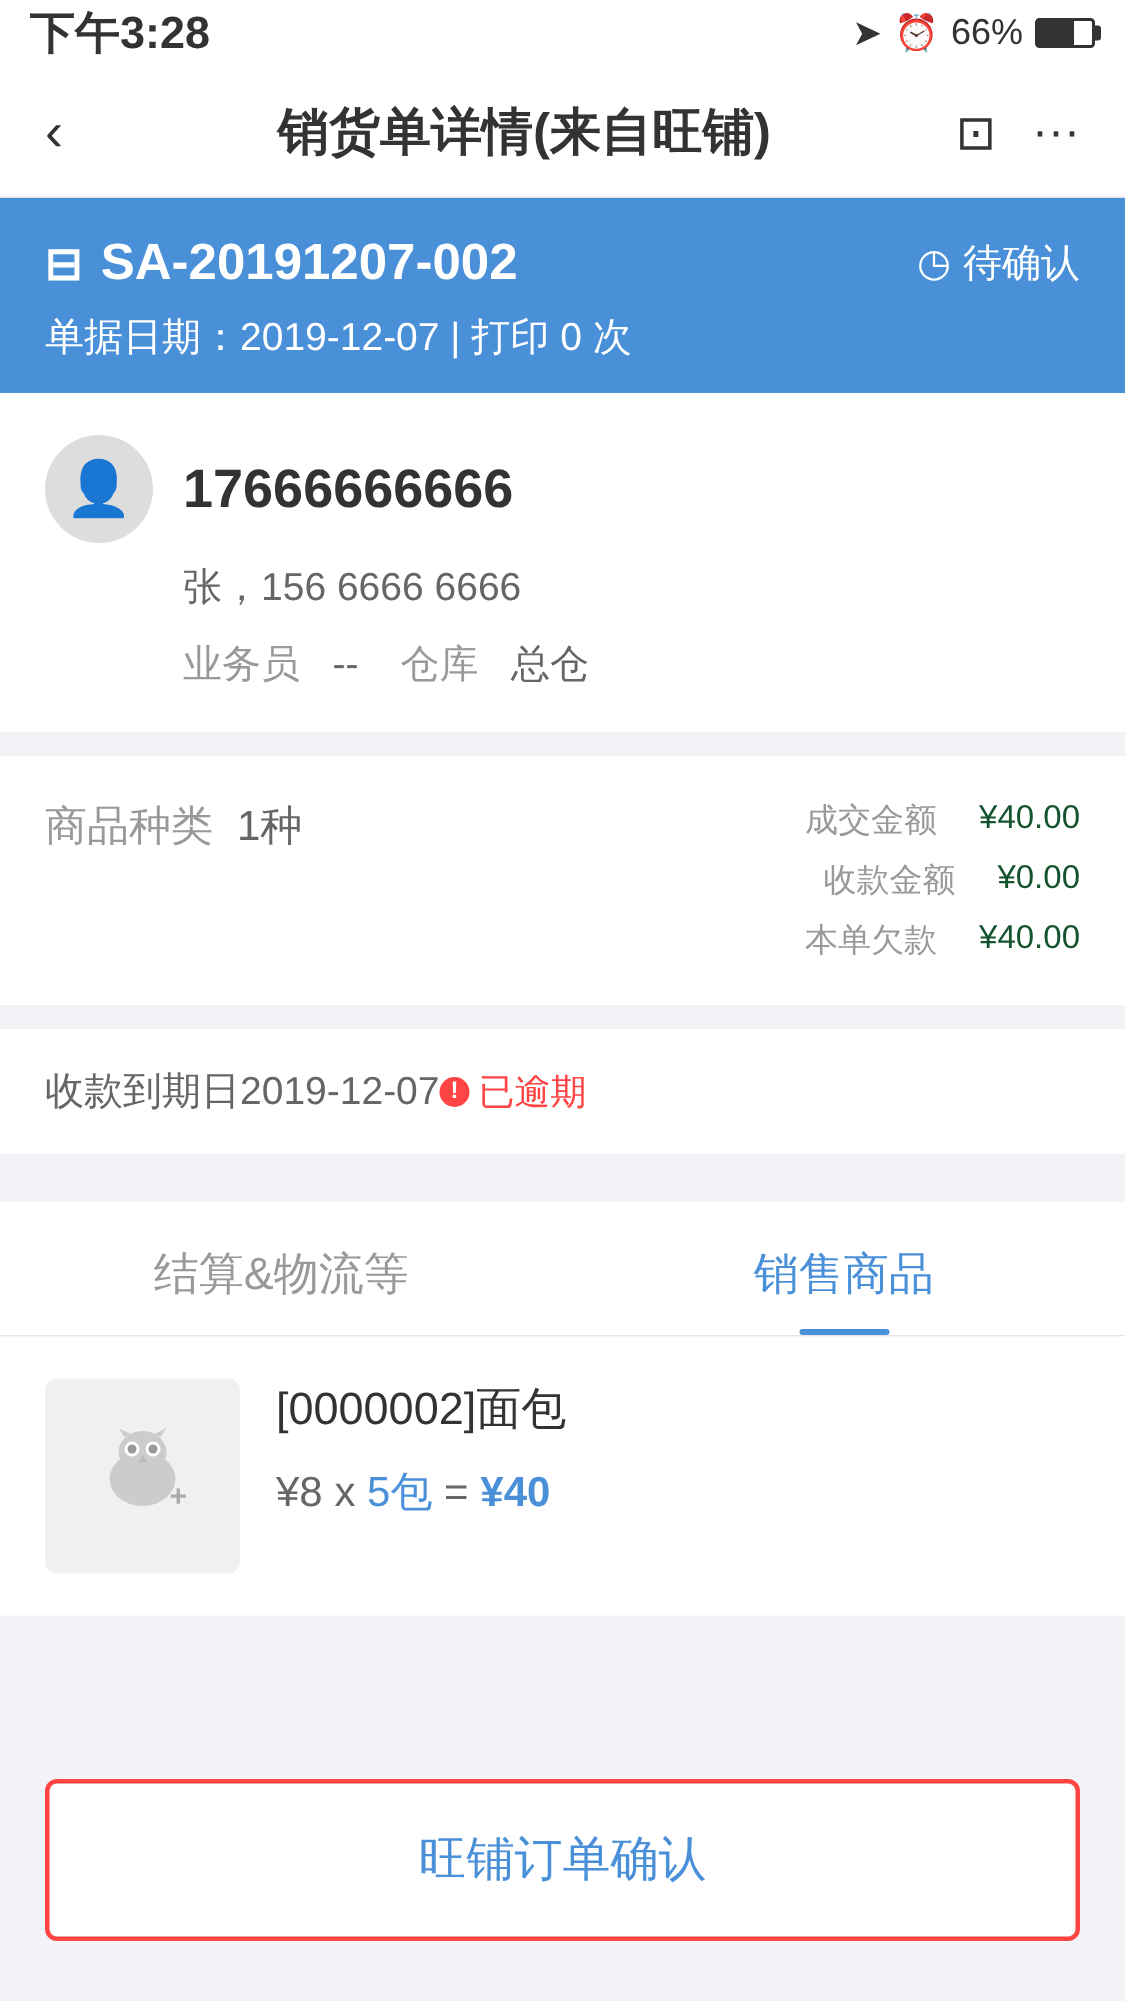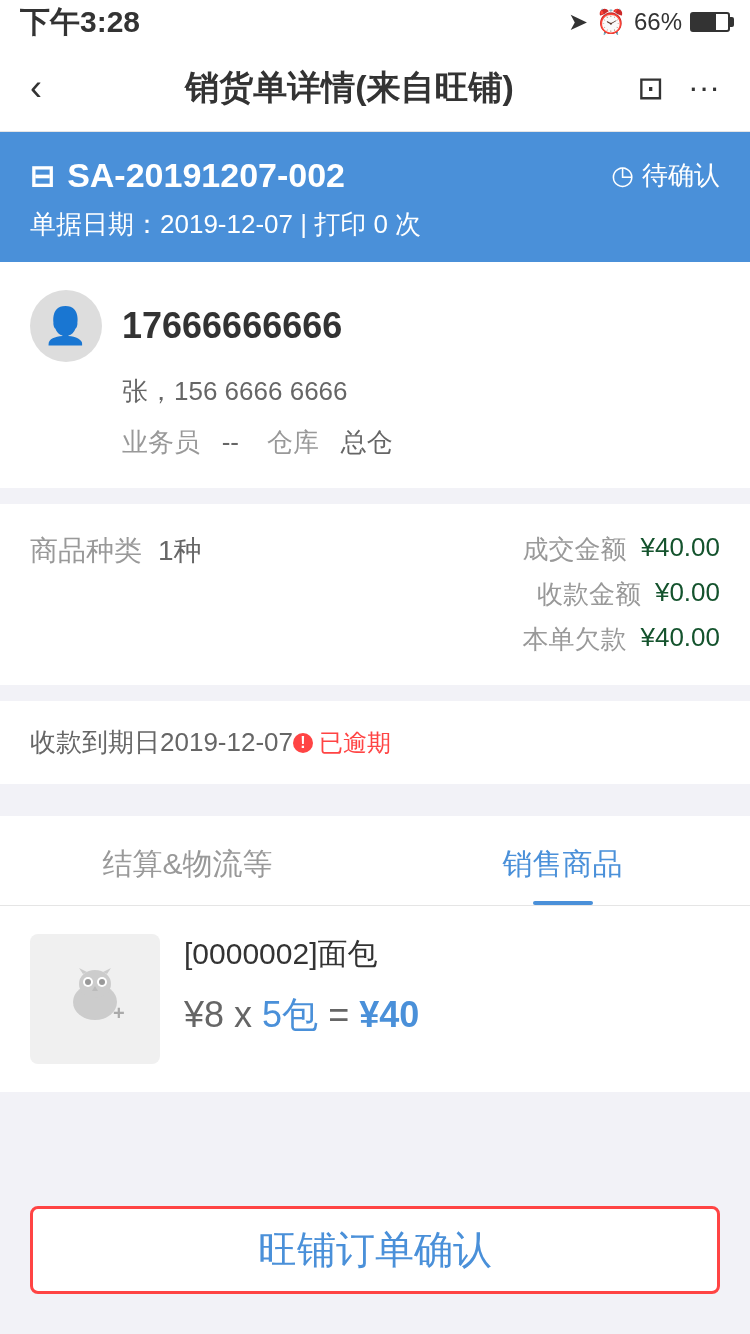--- a/index.html
+++ b/index.html
@@ -185,22 +185,22 @@
     }
     .summary-left-label { color: #999; }
     .summary-right {
       display: flex;
       flex-direction: column;
       align-items: flex-end;
       gap: 10px;
     }
     .summary-row {
       display: flex;
-      gap: 14px;
-      font-size: 26px;
+      gap: 28px;
+      font-size: 22px;
       color: #666;
     }
     .summary-row-label { color: #999; }
     .amount-blue { color: #14532d; font-weight: 500; }
 
     
     .due-section {
       background: #fff;
       padding: 24px 30px;
       margin-bottom: 16px;
@@ -289,42 +289,42 @@
       text-align: center;
     }
     .product-details { flex: 1; }
     .product-name {
       font-size: 30px;
       color: #333;
       margin-bottom: 16px;
       font-weight: 500;
     }
     .product-price {
-      font-size: 36px;
+      font-size: 28px;
       color: #666;
     }
     .price-qty { color: #4a90d9; }
     .price-total { color: #4a90d9; font-weight: 600; }
 
     
     .bottom-area {
       position: fixed;
       bottom: 0;
       left: 0;
       width: 750px;
       background: #f2f2f7;
       padding: 20px 30px 40px;
     }
     .confirm-btn {
       width: 100%;
-      height: 88px;
+      height: 108px;
       background: #fff;
       border: 3px solid #ff4444;
       border-radius: 8px;
-      font-size: 39px;
+      font-size: 32px;
       color: #4a90d9;
       cursor: pointer;
       display: flex;
       align-items: center;
       justify-content: center;
       font-weight: 500;
     }
 
     
     .divider {

